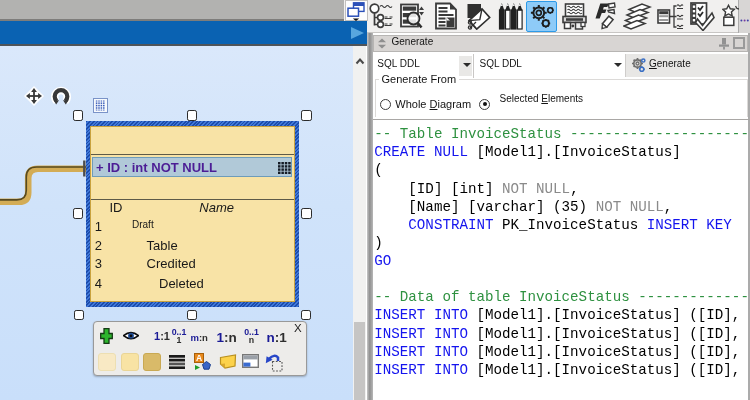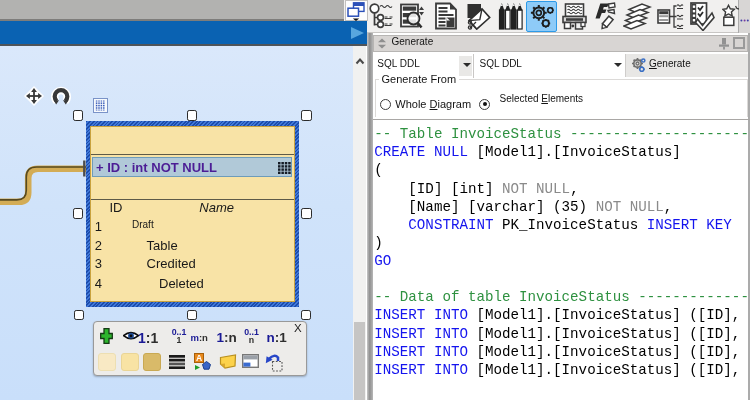--- a/index.html
+++ b/index.html
@@ -330,21 +330,21 @@
 <div class="abs" style="left:294px;top:321.5px;font-size:11.5px;color:#222">X</div>
 
 <svg class="abs" style="left:99.8px;top:328.2px" width="13" height="16" viewBox="0 0 13 16">
  <path d="M4,0.7 H9 V5.5 H12.3 V10.5 H9 V15.3 H4 V10.5 H0.7 V5.5 H4 Z" fill="#2db52d" stroke="#143a14" stroke-width="1.3"></path>
 </svg>
 <svg class="abs" style="left:123.4px;top:331.2px" width="16" height="9.5" viewBox="0 0 16 9.5">
  <path d="M0.5,4.7 Q8,-1.4 15.5,4.7 Q8,10.8 0.5,4.7 Z" fill="#fff" stroke="#0d0d0d" stroke-width="1.6"></path>
  <circle cx="8" cy="4.7" r="2.9" fill="#1f4c96"></circle>
  <circle cx="8" cy="4.8" r="1.4" fill="#0a0a0a"></circle>
 </svg>
-<div class="fbt" style="left:138px;top:329.5px;font-size:14px"><span style="color:#1a1a96">1</span><span style="color:#2e2e2e">:1</span></div>
+<div class="fbt" style="left:154px;top:329.5px;font-size:11px"><span style="color:#1a1a96">1</span><span style="color:#2e2e2e">:1</span></div>
 <div class="fbt" style="left:170px;top:327.5px;font-size:8.8px;line-height:8.4px;text-align:center;width:18px"><span style="color:#1a1a96">0..1</span><br><span style="color:#2e2e2e">1</span></div>
 <div class="fbt" style="left:190.5px;top:331.5px;font-size:9.5px"><span style="color:#1a1a96">m</span><span style="color:#2e2e2e">:n</span></div>
 <div class="fbt" style="left:216.5px;top:329.5px;font-size:13.5px"><span style="color:#1a1a96">1</span><span style="color:#2e2e2e">:n</span></div>
 <div class="fbt" style="left:242.5px;top:327.5px;font-size:8.8px;line-height:8.4px;text-align:center;width:18px"><span style="color:#1a1a96">0..1</span><br><span style="color:#2e2e2e">n</span></div>
 <div class="fbt" style="left:266.5px;top:329.5px;font-size:13.5px"><span style="color:#1a1a96">n</span><span style="color:#2e2e2e">:1</span></div>
 
 <div class="abs" style="left:98.2px;top:352.5px;width:18.2px;height:18.2px;background:#f8e9c4;border-radius:3px;border:1px solid #eddfb2"></div>
 <div class="abs" style="left:120.5px;top:352.5px;width:18.2px;height:18.2px;background:#f8e3a4;border-radius:3px;border:1px solid #ead596"></div>
 <div class="abs" style="left:142.5px;top:352.5px;width:18.2px;height:18.2px;background:#d9ba69;border-radius:3px;border:1px solid #c9a953"></div>
 <svg class="abs" style="left:169.3px;top:354.5px" width="16" height="14" viewBox="0 0 16 14">

